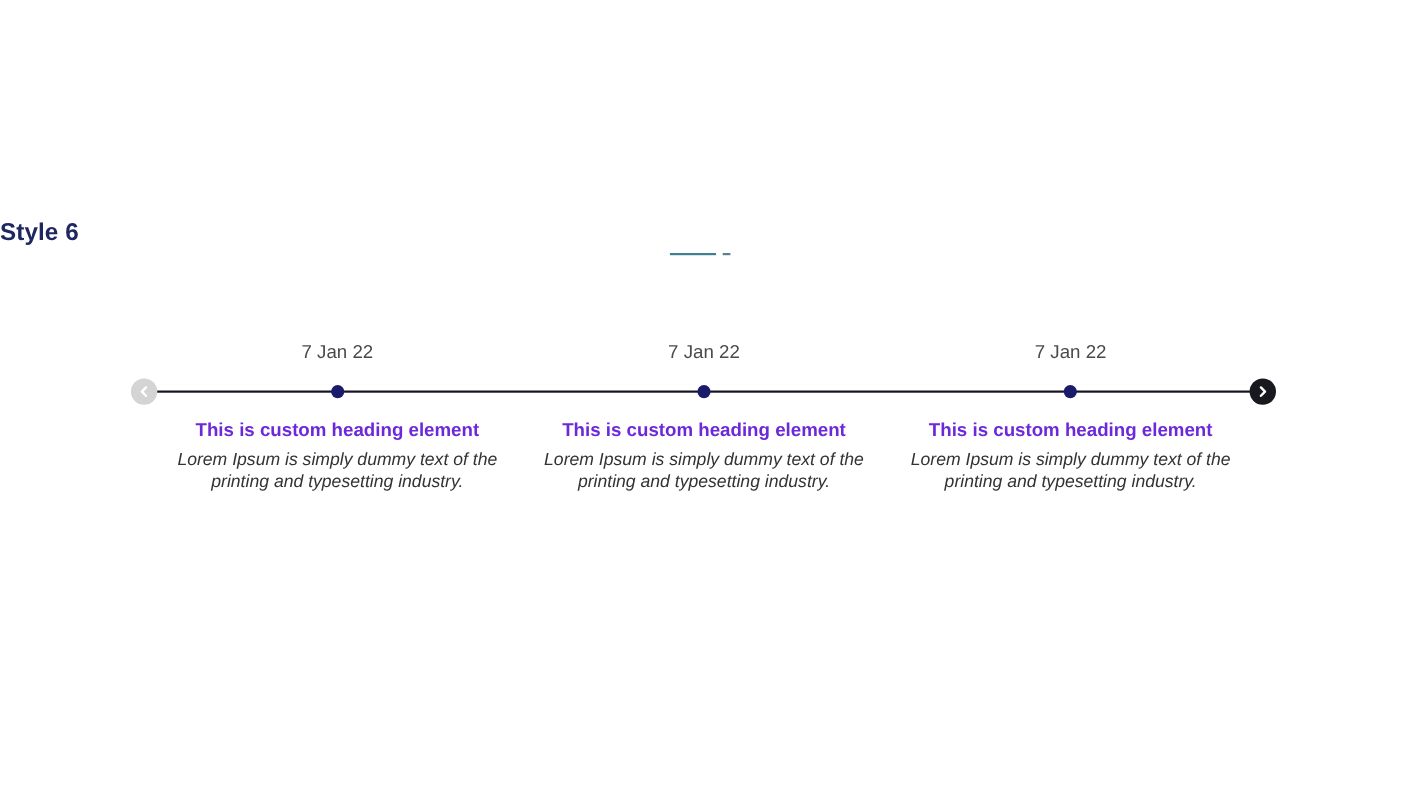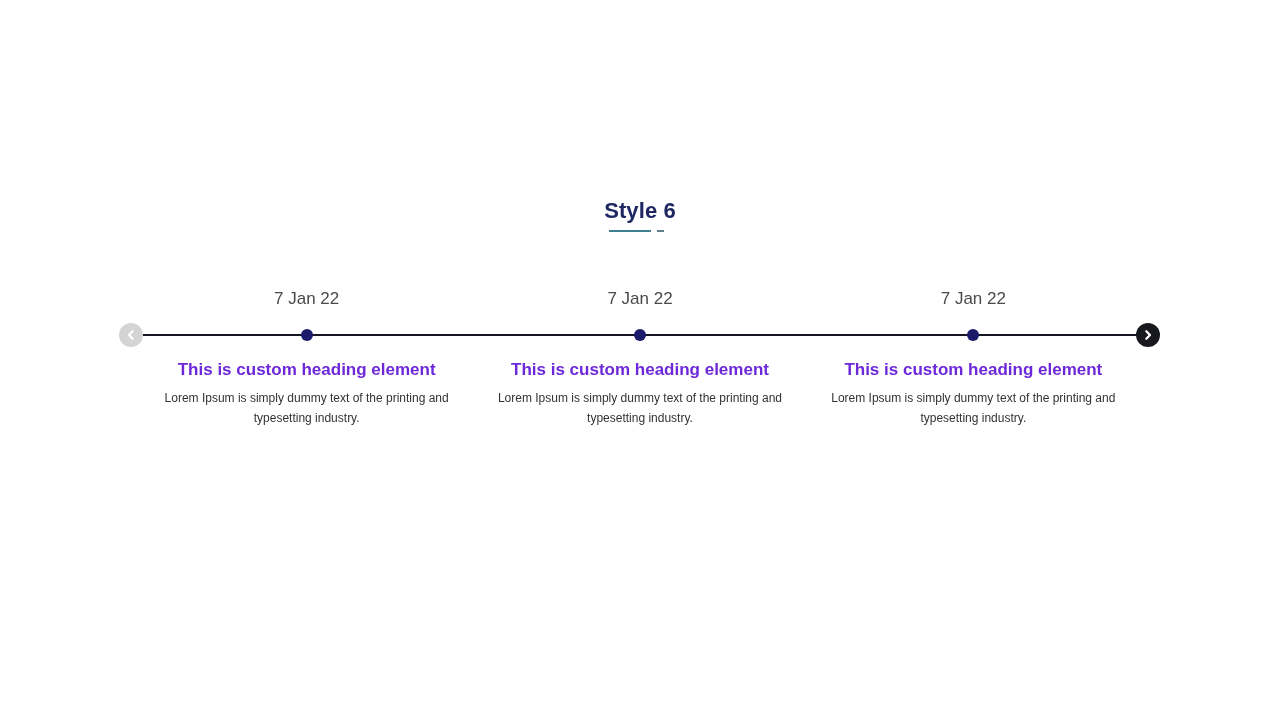--- a/index.html
+++ b/index.html
@@ -15,21 +15,20 @@
     overflow: hidden;
     position: relative;
   }
 
   
   .section-head {
     position: absolute;
     left: 0;
     top: 196px;
     width: 1280px;
-    text-align: center;
   }
   .section-title {
     font-size: 22px;
     font-weight: bold;
     color: #1e2761;
     letter-spacing: 0.1px;
     line-height: 30px;
     margin: 0;
   }
   .title-rule {
@@ -52,21 +51,21 @@
     top: 1px;
     width: 7px;
     height: 2px;
     background: #5d7f8f;
   }
 
   
   .timeline {
     position: absolute;
     left: 0;
-    top: 276px;
+    top: 297px;
     width: 1188px;
     height: 170px;
   }
   .timeline-axis {
     position: absolute;
     left: 138px;
     top: 58px;
     width: 1004px;
     height: 2px;
     background: #141423;
@@ -136,23 +135,24 @@
     color: #6d28d9;
     line-height: 24px;
     margin: 0;
   }
   .tl-desc {
     position: absolute;
     left: 50%;
     top: 112px;
     width: 300px;
     margin-left: -150px;
-    font-size: 12px;
+    font-size: 16px;
     color: #333333;
     line-height: 20px;
+    font-style: italic;
   }
 </style>
 </head>
 <body>
 
 <div class="section-head">
   <h2 class="section-title">Style 6</h2>
   <div class="title-rule">
     <span class="rule-long"></span>
     <span class="rule-dot"></span>

